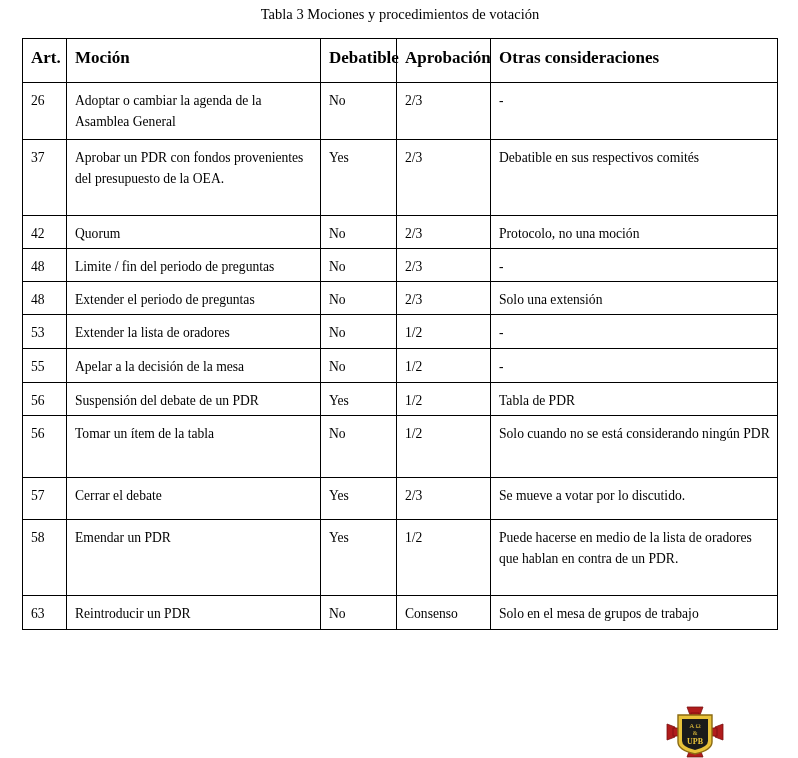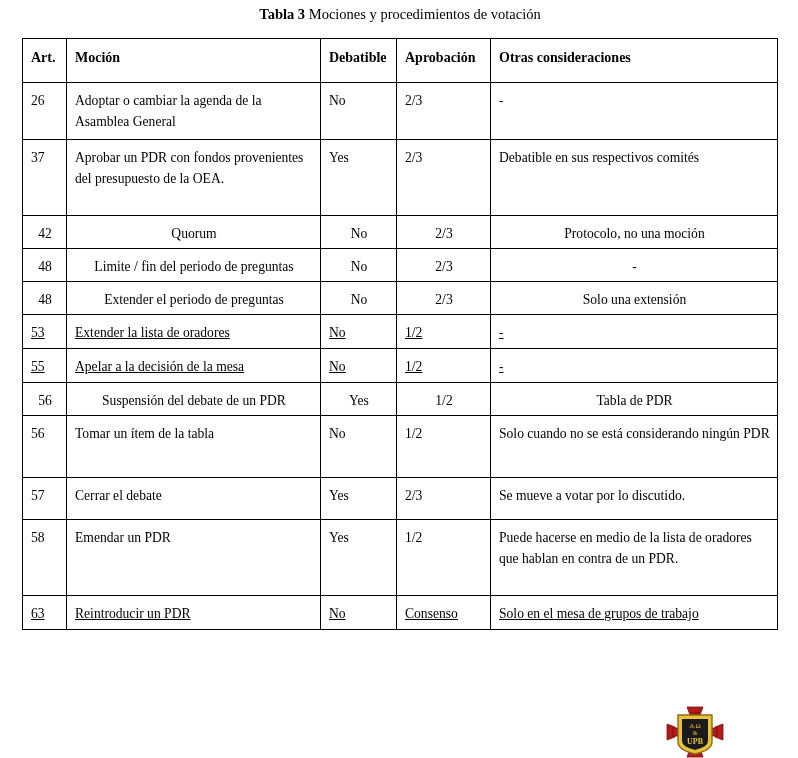--- a/index.html
+++ b/index.html
@@ -29,21 +29,21 @@
     position: absolute;
     left: 22px;
     top: 4px;
     width: 756px;
     text-align: center;
     font-size: 14.5px;
     line-height: 20px;
     white-space: nowrap;
   }
   .caption .cap-label {
-    font-weight: bold;
+    font-weight: normal;
   }
   .caption .cap-text {
     font-weight: normal;
   }
 
   
   .table-wrap {
     position: absolute;
     left: 22px;
     top: 38px;
@@ -59,39 +59,39 @@
   table.doc-table th {
     border: 1.4px solid #000000;
     vertical-align: top;
     padding: 7px 7px 7px 8px;
     line-height: 21px;
     text-align: left;
     font-weight: normal;
   }
   table.doc-table thead th {
     font-weight: bold;
-    font-size: 14px;
+    font-size: 17px;
     height: 28px;
     padding-top: 8px;
   }
 
   
   col.c-art   { width: 44px; }
   col.c-moc   { width: 254px; }
   col.c-deb   { width: 76px; }
   col.c-apr   { width: 94px; }
   col.c-otr   { width: 287px; }
 
   
   tr.r-h  td, tr.r-h  th { height: 28px; }
   tr.h63  td { height: 49px; padding-bottom: 0; }
-  tr.h39  td { height: 25px; padding-bottom: 0; text-align: center; }
+  tr.h39  td { height: 25px; padding-bottom: 0; }
   tr.h68  td { height: 54px; padding-bottom: 0; }
   tr.h82  td { height: 68px; padding-bottom: 0; }
-  tr.h40  td { height: 26px; padding-bottom: 0; text-decoration: underline; }
+  tr.h40  td { height: 26px; padding-bottom: 0; }
   tr.h42  td { height: 28px; padding-bottom: 6px; }
 
   
   .crest {
     position: absolute;
     left: 666px;
     top: 706px;
     width: 58px;
     height: 52px;
     pointer-events: none;

